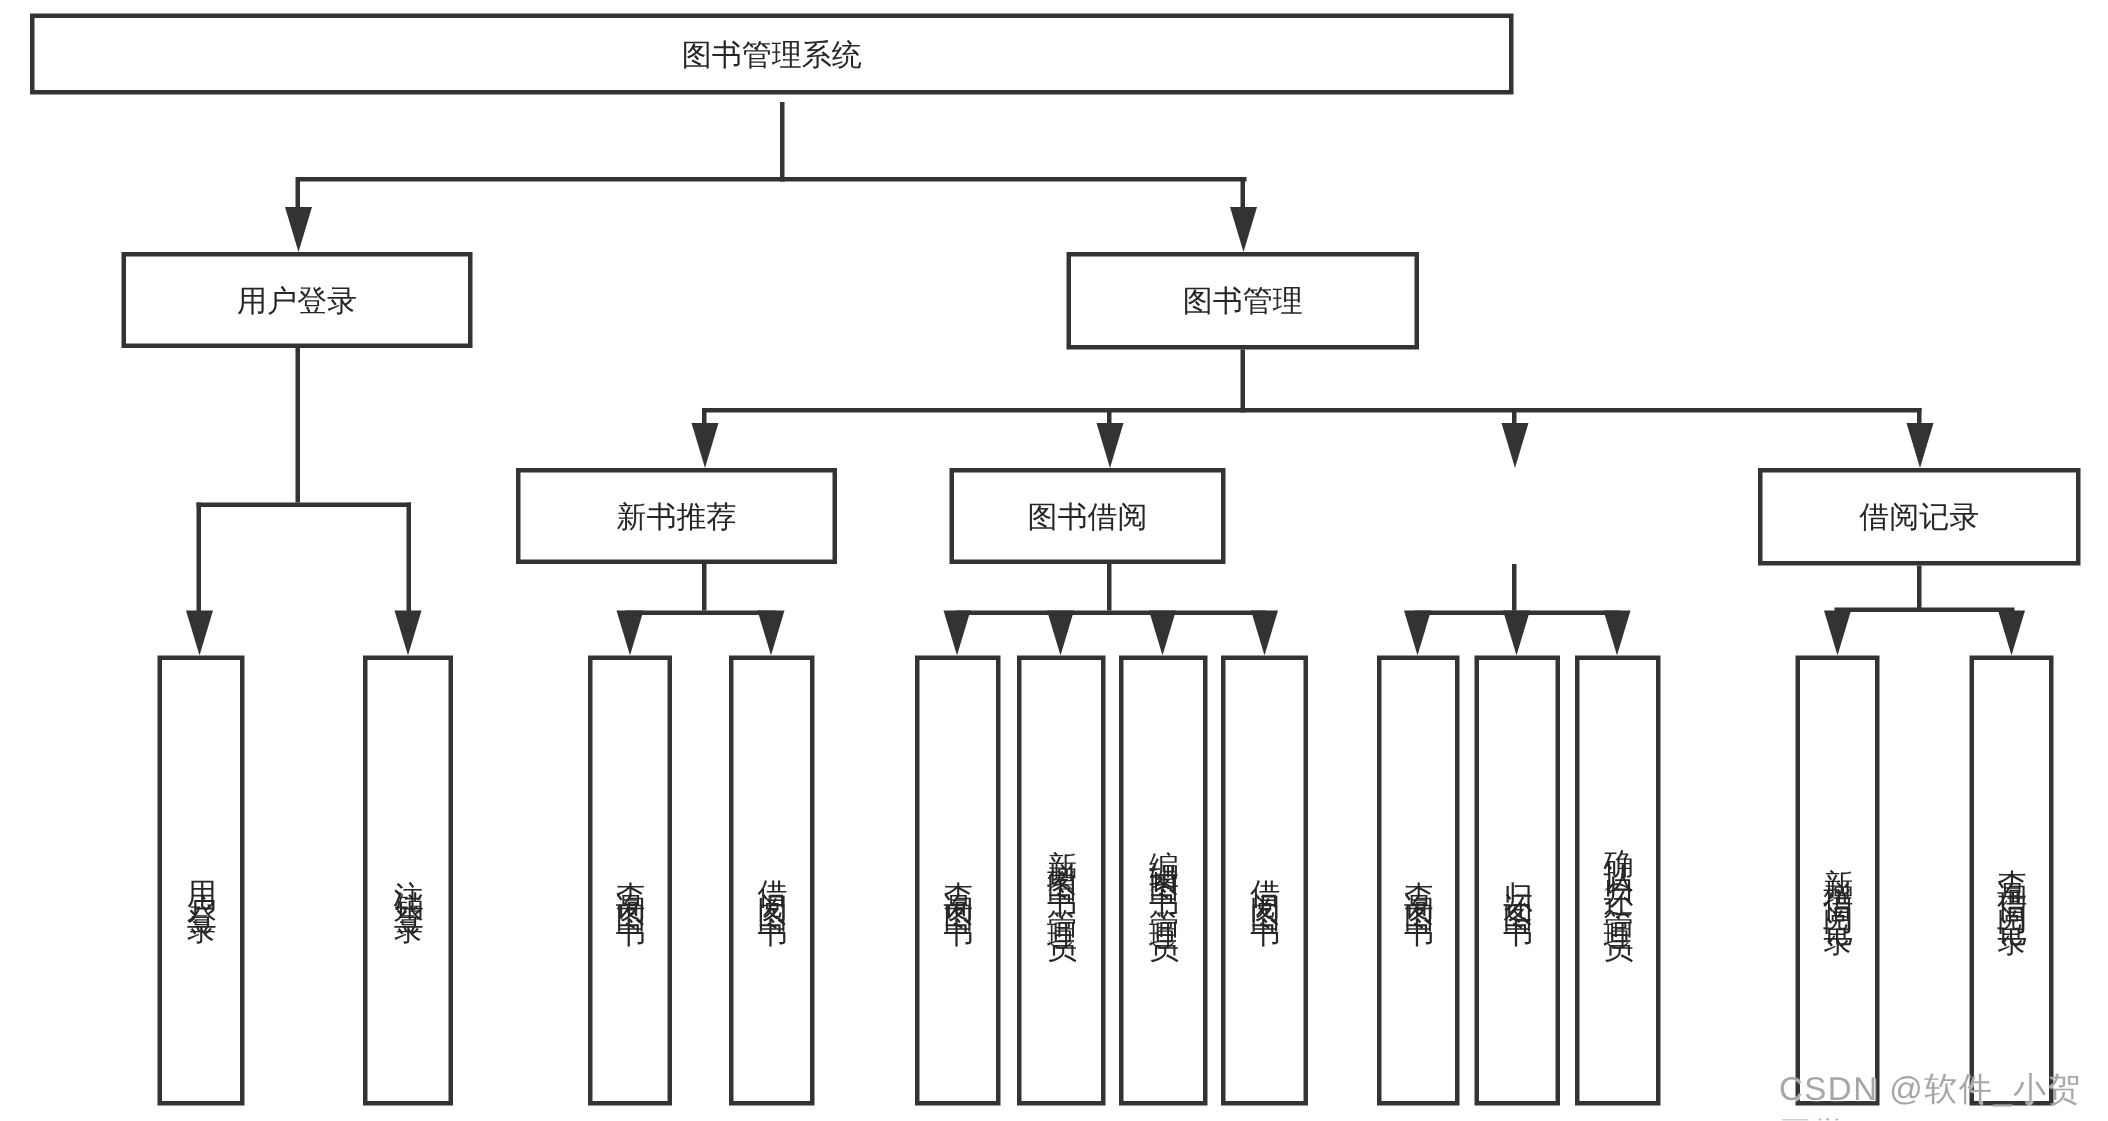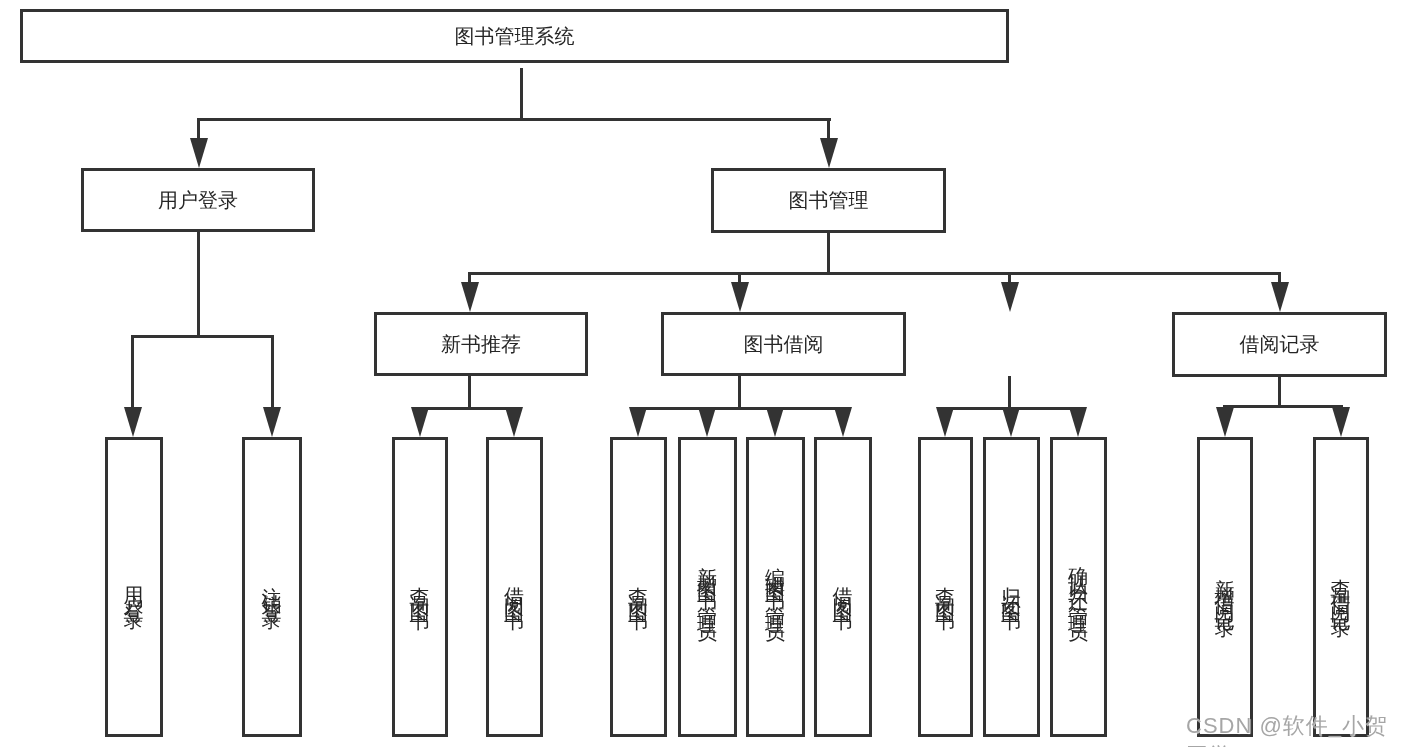--- a/index.html
+++ b/index.html
@@ -38,25 +38,25 @@
   </div>
 
   <div class="box" style="left:81px;top:168px;width:234px;height:64px;">
     <span>用户登录</span>
   </div>
 
   <div class="box" style="left:711px;top:168px;width:235px;height:65px;">
     <span>图书管理</span>
   </div>
 
-  <div class="box" style="left:374px;top:312px;width:214px;height:64px;">
+  <div class="box" style="left:344px;top:312px;width:214px;height:64px;">
     <span>新书推荐</span>
   </div>
 
-  <div class="box" style="left:633px;top:312px;width:245px;height:64px;margin-left:28px;">
+  <div class="box" style="left:633px;top:312px;width:184px;height:64px;">
     <span>图书借阅</span>
   </div>
 
 
   <div class="box" style="left:1172px;top:312px;width:215px;height:65px;">
     <span>借阅记录</span>
   </div>
 
   <div class="box vbox" style="left:105px;top:437px;width:58px;height:300px;">
     <span>用户登录</span>

